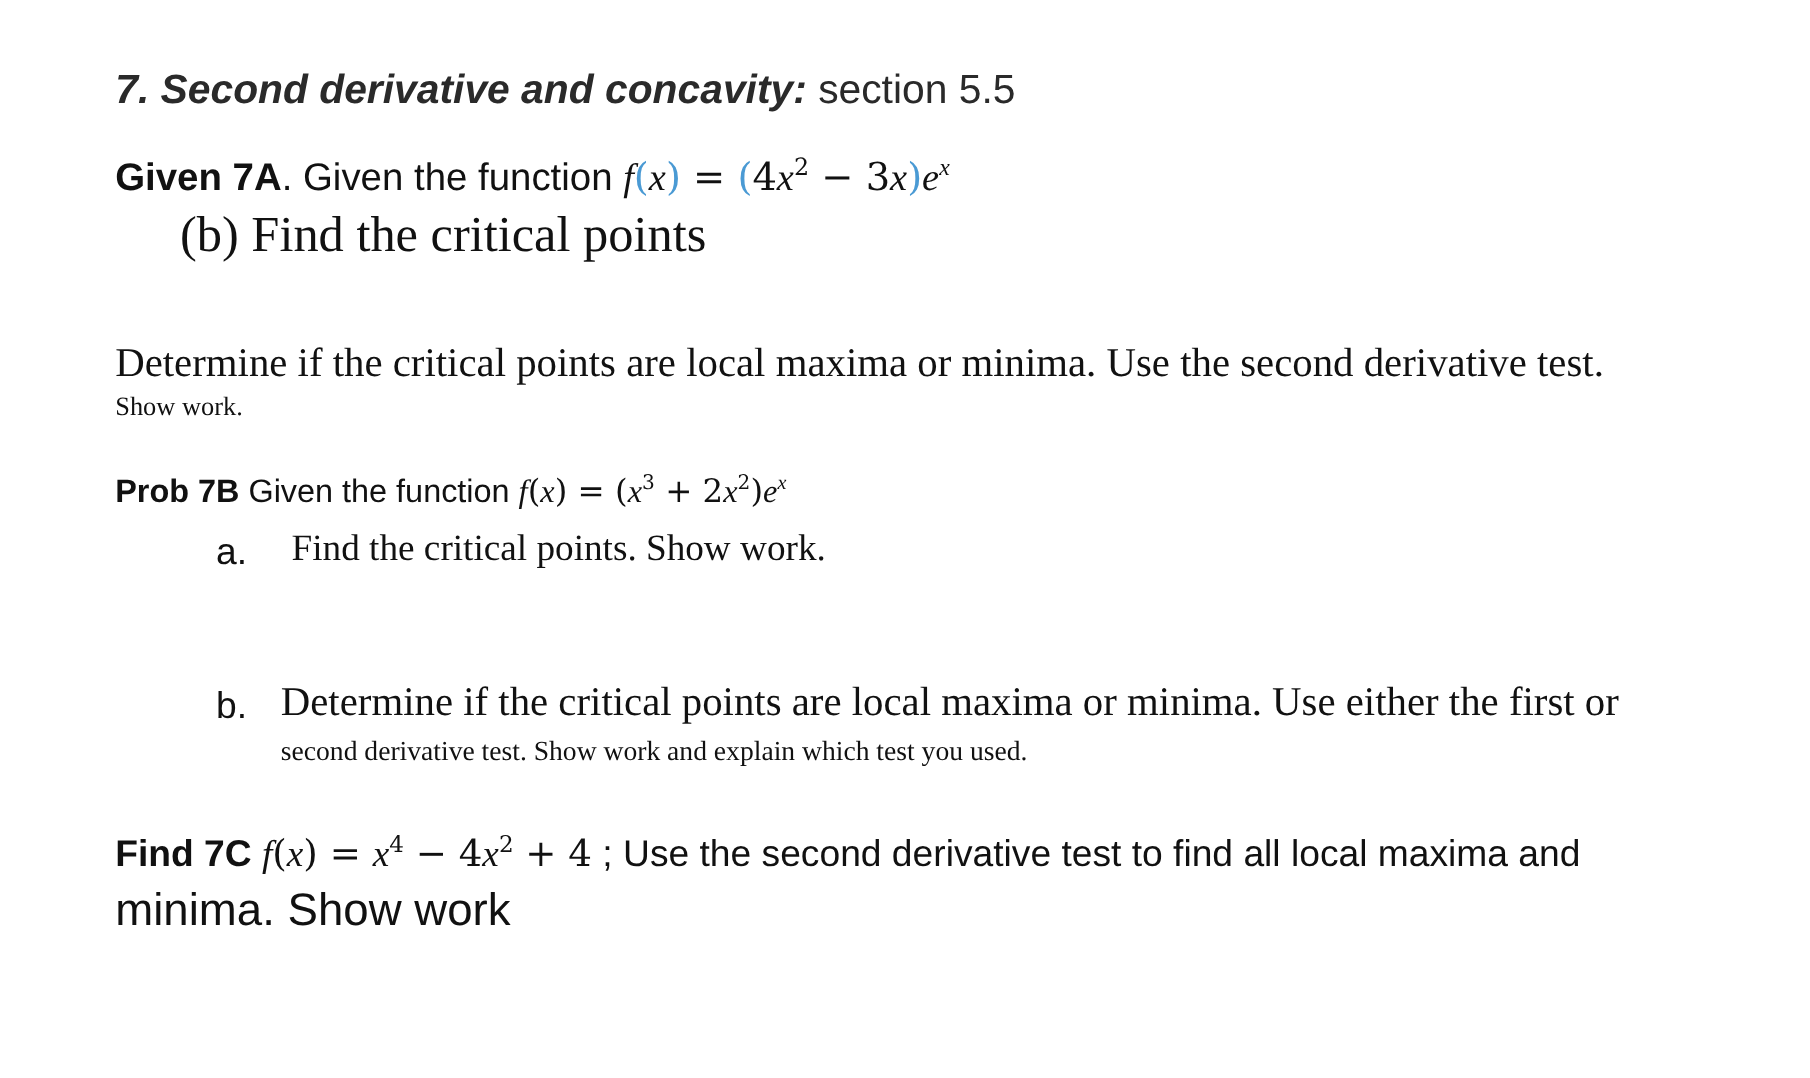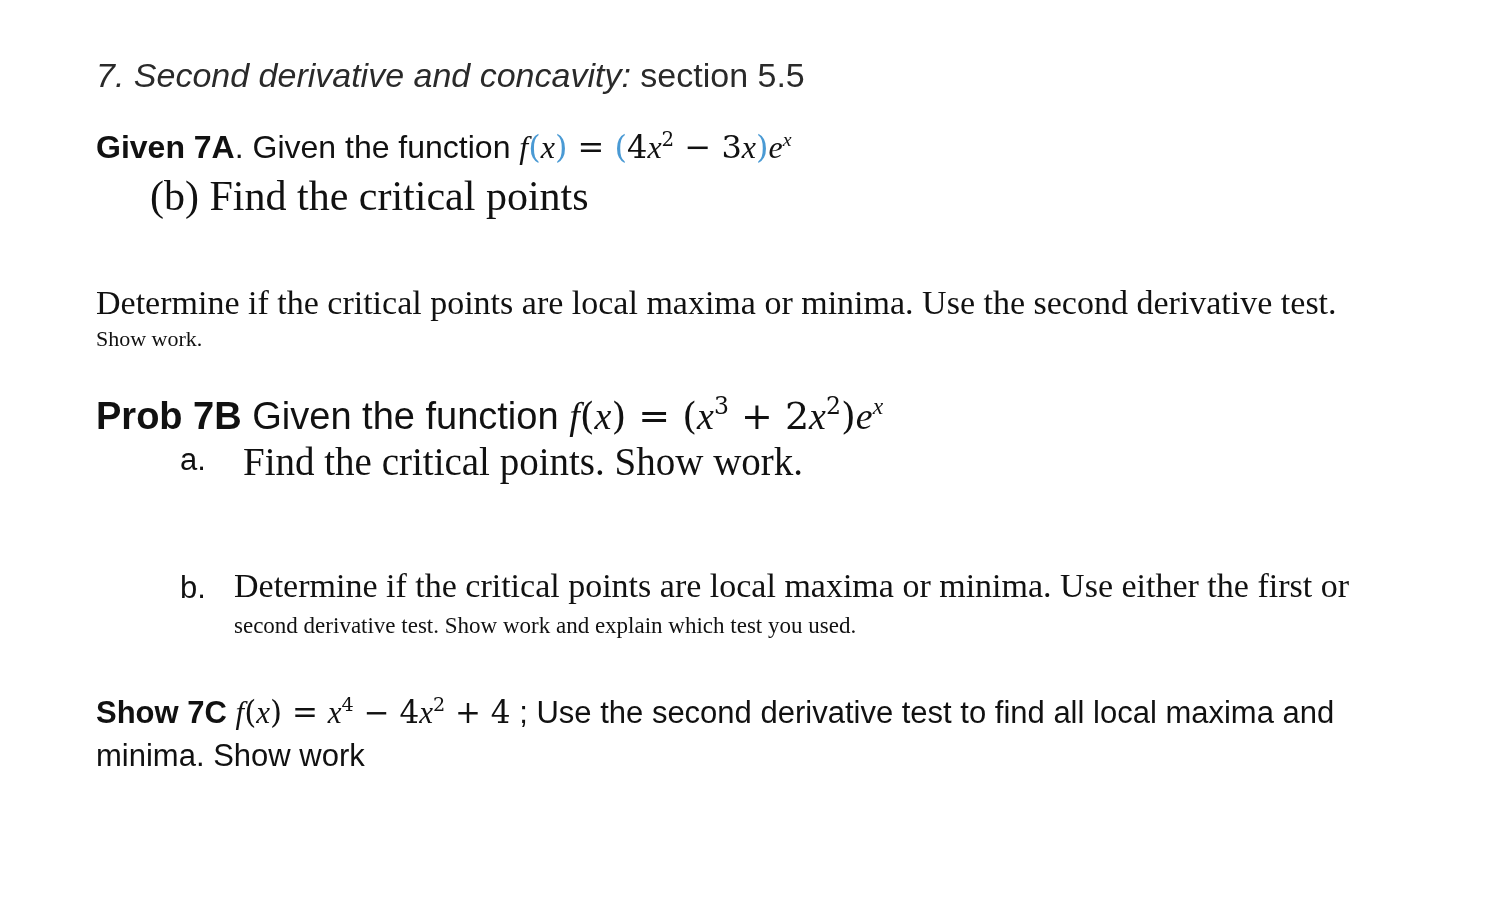--- a/index.html
+++ b/index.html
@@ -5,43 +5,43 @@
   html, body { margin:0; padding:0; background:#ffffff; }
   body { width:1508px; height:898px; position:relative; overflow:hidden; color:#111; }
   .abs { position:absolute; white-space:nowrap; }
   .sans { font-family:"Liberation Sans", sans-serif; }
   .serif { font-family:"Liberation Serif", serif; }
   .math { font-family:"DejaVu Serif", serif; }
   .mi { font-style:italic; font-family:"Liberation Serif", serif; }
   .paren { color:#4a9ad4; }
   sup { font-size:0.62em; vertical-align:0.62em; line-height:0; }
   .title { left:96px; top:56px; font-size:34px; color:#2a2a2a; }
-  .title b { font-style:italic; font-weight:normal; }
+  .title b { font-style:italic; font-weight:bold; }
 </style>
 </head>
 <body>
 
 <div class="abs sans title">
   <b>7. Second derivative and concavity:</b><span> section 5.5</span>
 </div>
 
 <div class="abs sans" style="left:96px; top:128px; font-size:32px;">
   <b>Given 7A</b><span>.</span><span> Given the function </span><span class="math"><span class="mi">f</span><span class="paren">(</span><span class="mi">x</span><span class="paren">)</span> = <span class="paren">(</span>4<span class="mi">x</span><sup>2</sup> − 3<span class="mi">x</span><span class="paren">)</span><span class="mi">e</span><sup class="mi">x</sup></span>
 </div>
 <div class="abs serif" style="left:150px; top:172px; font-size:42px;">(b) Find the critical points</div>
 
 <div class="abs serif" style="left:96px; top:284px; font-size:34px;">Determine if the critical points are local maxima or minima. Use the second derivative test.</div>
 <div class="abs serif" style="left:96px; top:326px; font-size:22px;">Show work.</div>
 
-<div class="abs sans" style="left:96px; top:394px; font-size:38px;">
+<div class="abs sans" style="left:96px; top:394px; font-size:27px;">
   <b>Prob 7B</b><span> Given the function </span><span class="math"><span class="mi">f</span>(<span class="mi">x</span>) = (<span class="mi">x</span><sup>3</sup> + 2<span class="mi">x</span><sup>2</sup>)<span class="mi">e</span><sup class="mi">x</sup></span>
 </div>
 <div class="abs sans" style="left:180px; top:442px; font-size:31px;">a.</div>
-<div class="abs serif" style="left:243px; top:439px; font-size:39px;">Find the critical points. Show work.</div>
+<div class="abs serif" style="left:243px; top:439px; font-size:31px;">Find the critical points. Show work.</div>
 
 <div class="abs sans" style="left:180px; top:570px; font-size:31px;">b.</div>
 <div class="abs serif" style="left:234px; top:567px; font-size:34px;">Determine if the critical points are local maxima or minima. Use either the first or</div>
 <div class="abs serif" style="left:234px; top:613px; font-size:23px;text-align:center;">second derivative test. Show work and explain which test you used.</div>
 
 <div class="abs sans" style="left:96px; top:694px; font-size:31px;">
-  <b>Show 7C</b> <span class="math"><span class="mi">f</span>(<span class="mi">x</span>) = <span class="mi">x</span><sup>4</sup> − 4<span class="mi">x</span><sup>2</sup> + 4</span><span> ; Use the second derivative test to find all local maxima and</span>
+  <b>Find 7C</b> <span class="math"><span class="mi">f</span>(<span class="mi">x</span>) = <span class="mi">x</span><sup>4</sup> − 4<span class="mi">x</span><sup>2</sup> + 4</span><span> ; Use the second derivative test to find all local maxima and</span>
 </div>
-<div class="abs sans" style="left:96px; top:738px; font-size:31px;">minima. Show work</div>
+<div class="abs sans" style="left:96px; top:738px; font-size:38px;">minima. Show work</div>
 
 </body></html>

